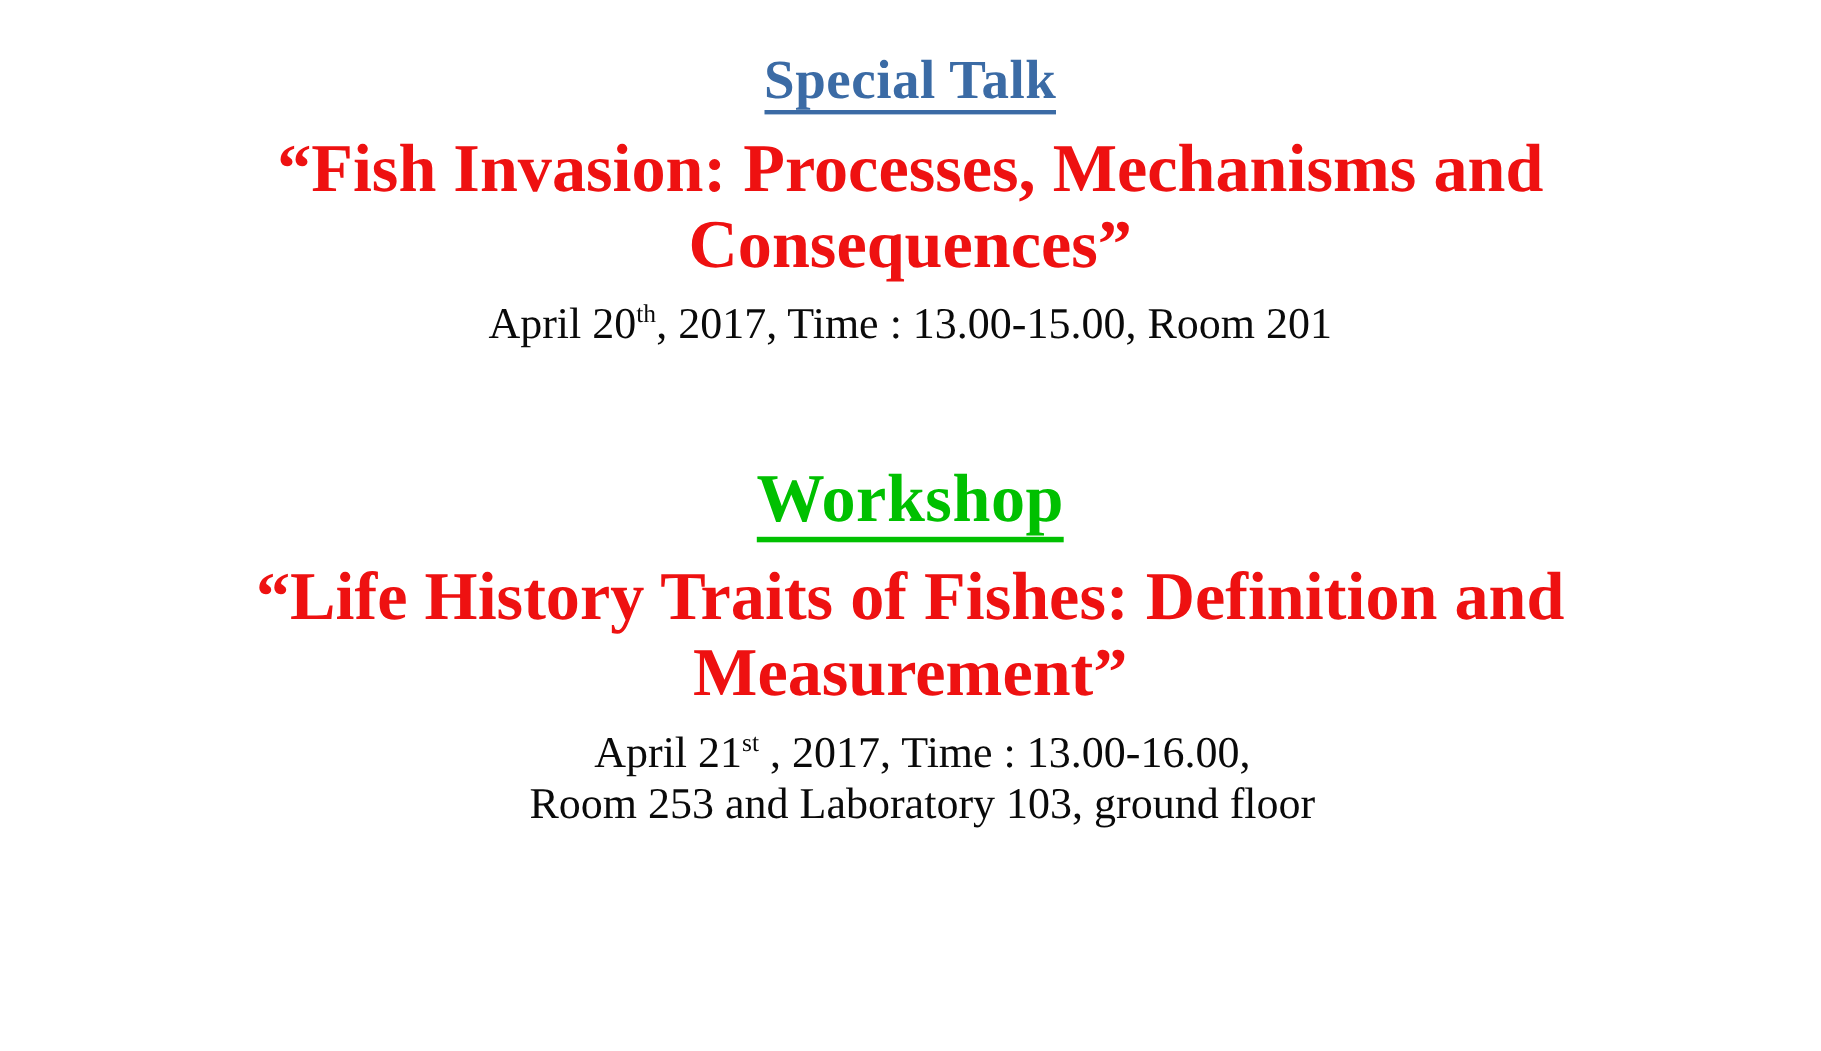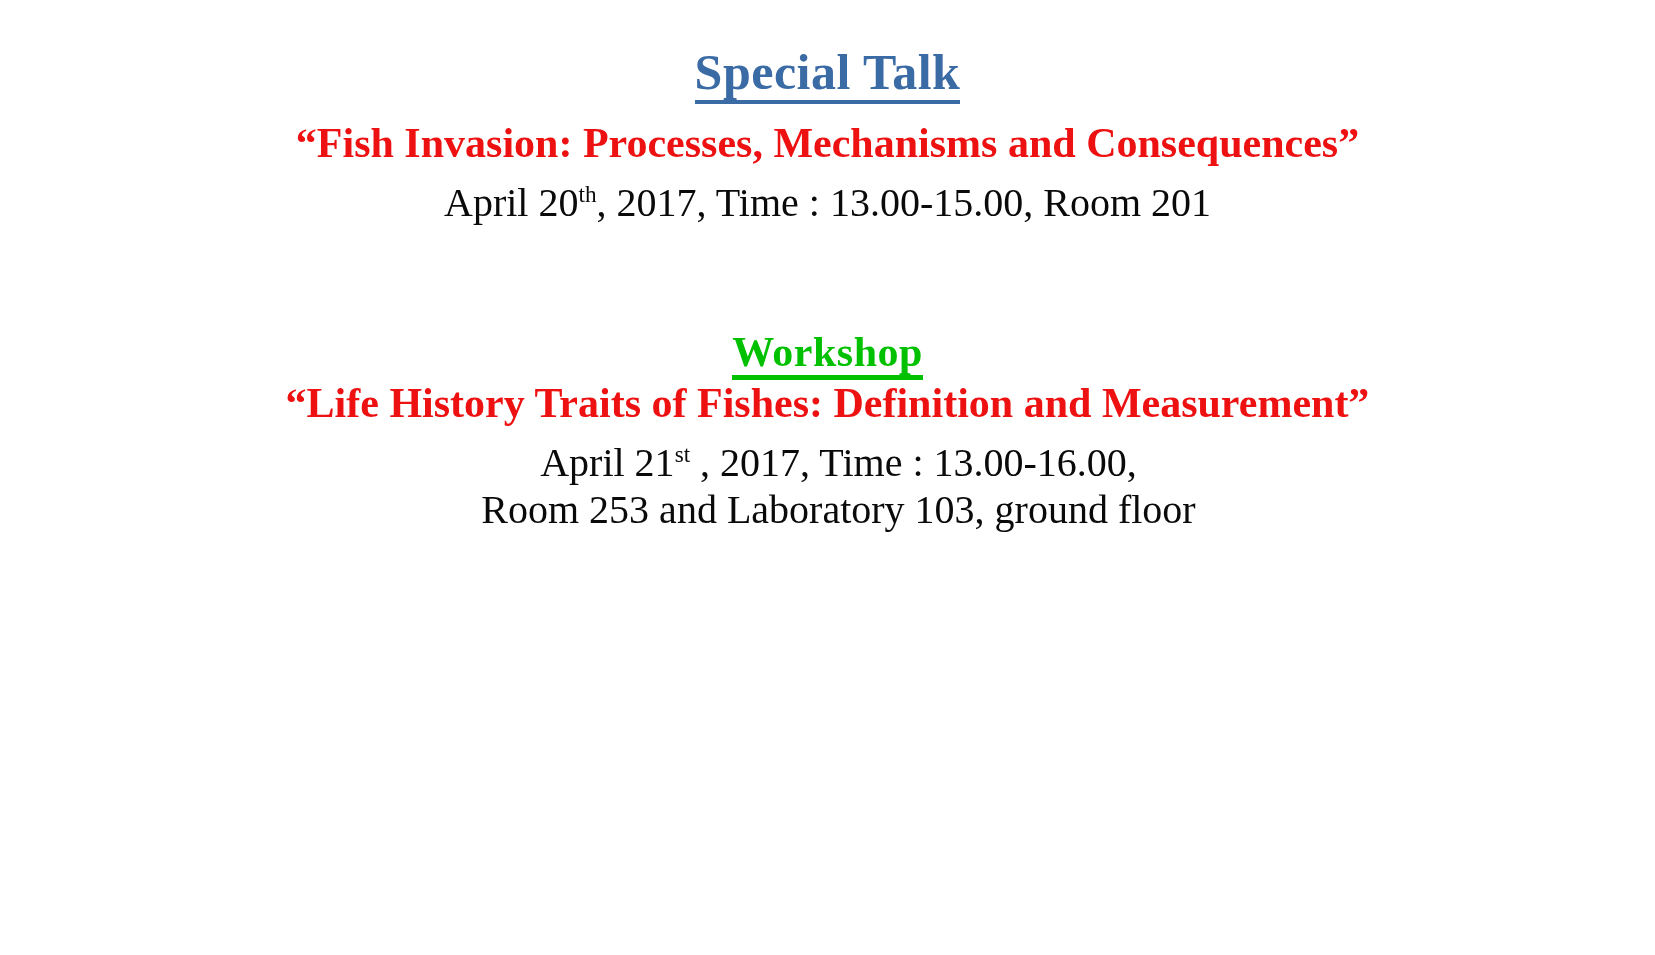--- a/index.html
+++ b/index.html
@@ -40,41 +40,42 @@
   .talk-heading {
     font-size: 50px;
     color: #3b6ba5;
     margin-top: 46px;
   }
   .talk-heading .heading-underline {
     border-bottom-width: 4px;
     border-bottom-color: #3b6ba5;
   }
   .workshop-heading {
-    font-size: 42px;
+    font-size: 62px;
     color: #00c000;
     margin-top: 0;
   }
   .workshop-heading .heading-underline {
     border-bottom-width: 5px;
     border-bottom-color: #00c000;
   }
   .title {
-    font-size: 42px;
+    font-size: 62px;
     font-weight: bold;
     color: #ee1111;
     line-height: 1.12;
     padding: 0 114px;
     box-sizing: border-box;
     letter-spacing: 0px;
   }
   .title-talk {
     margin-top: 16px;
   }
   .title-workshop {
+    margin-top: 16px;
   }
   .details {
     font-size: 40px;
     font-weight: normal;
     color: #0a0a0a;
     line-height: 1.18;
     margin-top: 12px;
   }
   .details sup {
     font-size: 0.58em;

